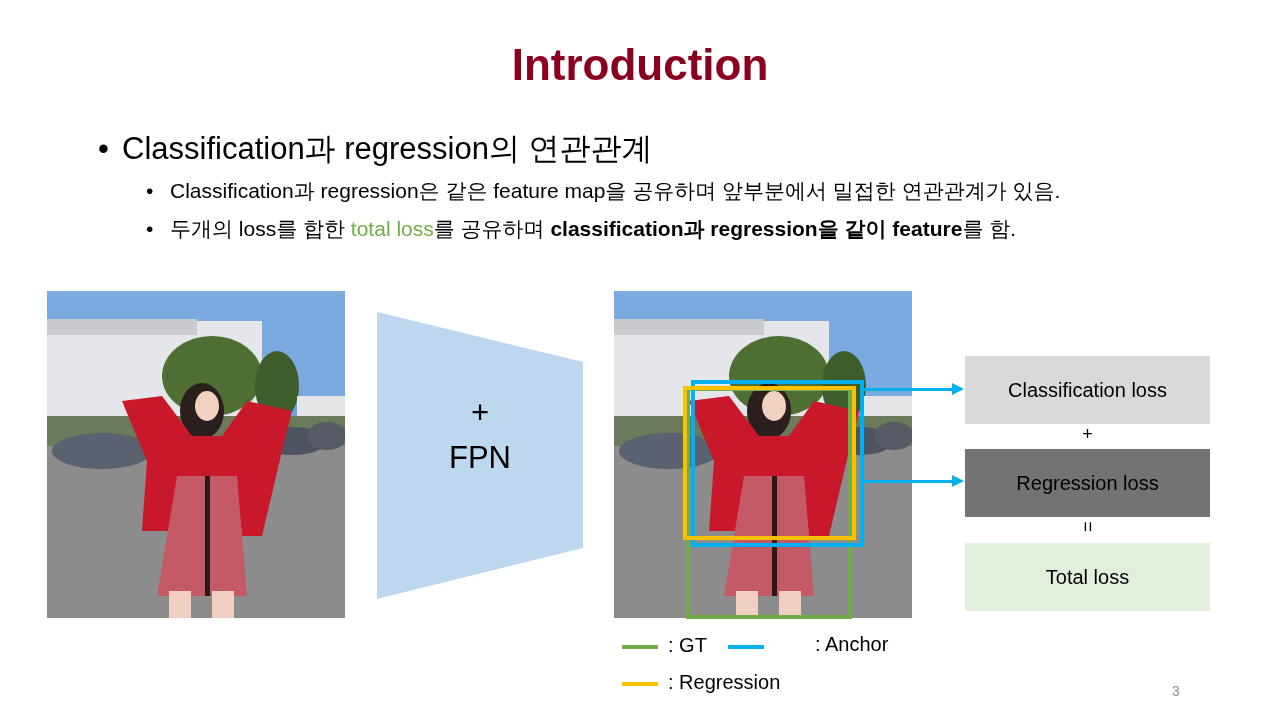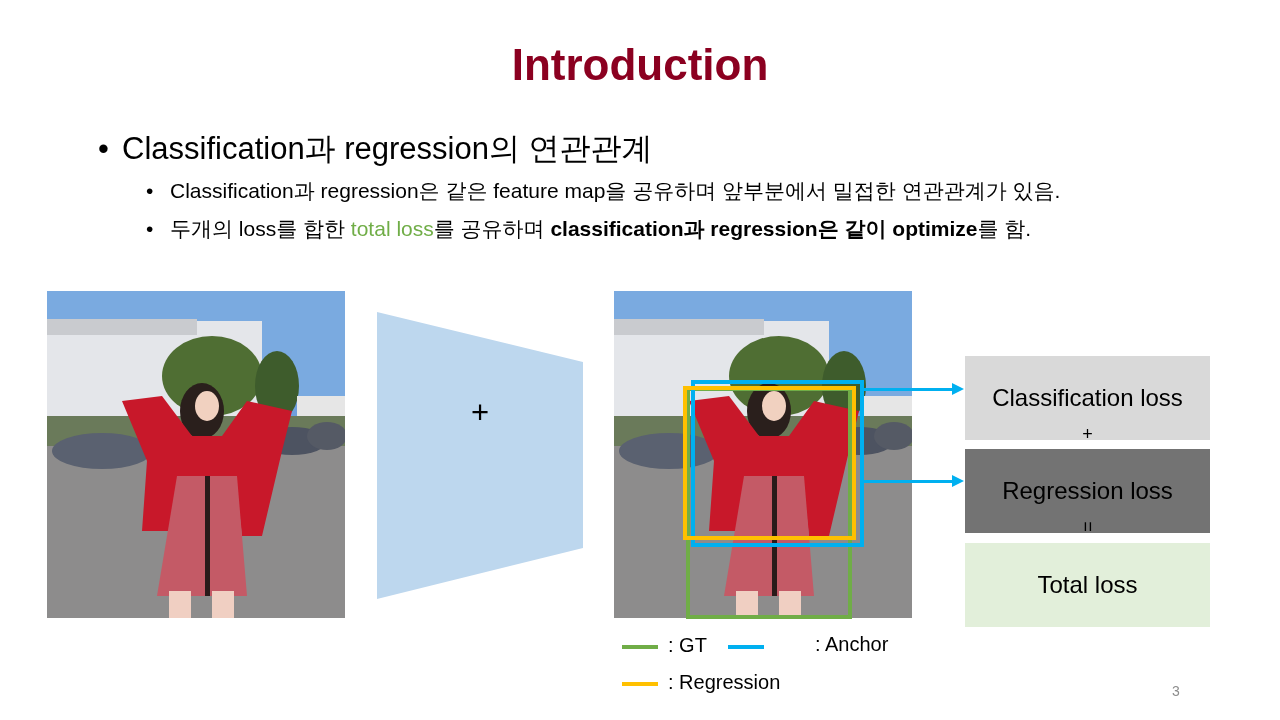--- a/index.html
+++ b/index.html
@@ -18,43 +18,43 @@
   .photo svg { display:block; }
   .trap { position:absolute; left:377px; top:312px; width:206px; height:287px; }
   .trap-text { position:absolute; left:377px; top:390px; width:206px; text-align:center;
                font-size:31px; line-height:45px; }
 
   .bbox { position:absolute; box-sizing:border-box; border-width:4px; border-style:solid; }
   .arrow { position:absolute; height:3px; background:#00b0f0; }
   .arrowhead { position:absolute; width:0; height:0; border-top:6px solid transparent;
                border-bottom:6px solid transparent; border-left:12px solid #00b0f0; }
 
-  .lossbox { position:absolute; left:965px; width:245px; height:84px; display:flex;
-             align-items:center; justify-content:center; font-size:24px; }
+  .lossbox { position:absolute; left:965px; width:245px; height:68px; display:flex;
+             align-items:center; justify-content:center; font-size:20px; }
   .op { position:absolute; left:965px; width:245px; text-align:center; font-size:18px; }
 
   .legend-line { position:absolute; height:4px; width:36px; }
   .legend-label { position:absolute; font-size:20px; white-space:nowrap; }
   .page { position:absolute; left:1172px; top:683px; font-size:14px; color:#8c8c8c; }
 </style>
 </head>
 <body>
 
 <div class="title">Introduction</div>
 
 <div class="bullet1">
   <span class="dot">•</span><span>Classification과 regression의 연관관계</span>
 </div>
 
 <div class="bullet2" style="top:177px;">
   <span class="dot">•</span><span>Classification과 regression은 같은 feature map을 공유하며 앞부분에서 밀접한 연관관계가 있음.</span>
 </div>
 
 <div class="bullet2" style="top:215px;">
-  <span class="dot">•</span><span>두개의 loss를 합한 </span><span class="green">total loss</span><span>를 공유하며 </span><span class="b">classification과 regression은 같이 optimize</span><span>를 함.</span>
+  <span class="dot">•</span><span>두개의 loss를 합한 </span><span class="green">total loss</span><span>를 공유하며 </span><span class="b">classification과 regression을 같이 feature</span><span>를 함.</span>
 </div>
 
 <div class="photo" style="left:47px;">
   <svg width="298" height="327" viewBox="0 0 298 327">
     <rect width="298" height="327" fill="#6f9fdc"></rect>
     <rect y="0" width="298" height="110" fill="#7aaae0"></rect>
     <rect x="0" y="30" width="215" height="100" fill="#e4e6ea"></rect>
     <rect x="0" y="28" width="150" height="16" fill="#c9cbcf"></rect>
     <ellipse cx="165" cy="85" rx="50" ry="40" fill="#4f6e33"></ellipse>
     <ellipse cx="230" cy="95" rx="22" ry="35" fill="#3e5c2c"></ellipse>
@@ -72,20 +72,21 @@
     <rect x="122" y="300" width="22" height="27" fill="#f0cfc2"></rect>
     <rect x="165" y="300" width="22" height="27" fill="#f0cfc2"></rect>
   </svg>
 </div>
 
 <svg class="trap" viewBox="0 0 206 287">
   <polygon points="0,0 206,50 206,236 0,287" fill="#bdd7ee"></polygon>
 </svg>
 <div class="trap-text">
   <div>+</div>
+  <div>FPN</div>
 </div>
 
 <div class="photo" style="left:614px;">
   <svg width="298" height="327" viewBox="0 0 298 327">
     <rect width="298" height="327" fill="#6f9fdc"></rect>
     <rect y="0" width="298" height="110" fill="#7aaae0"></rect>
     <rect x="0" y="30" width="215" height="100" fill="#e4e6ea"></rect>
     <rect x="0" y="28" width="150" height="16" fill="#c9cbcf"></rect>
     <ellipse cx="165" cy="85" rx="50" ry="40" fill="#4f6e33"></ellipse>
     <ellipse cx="230" cy="95" rx="22" ry="35" fill="#3e5c2c"></ellipse>

